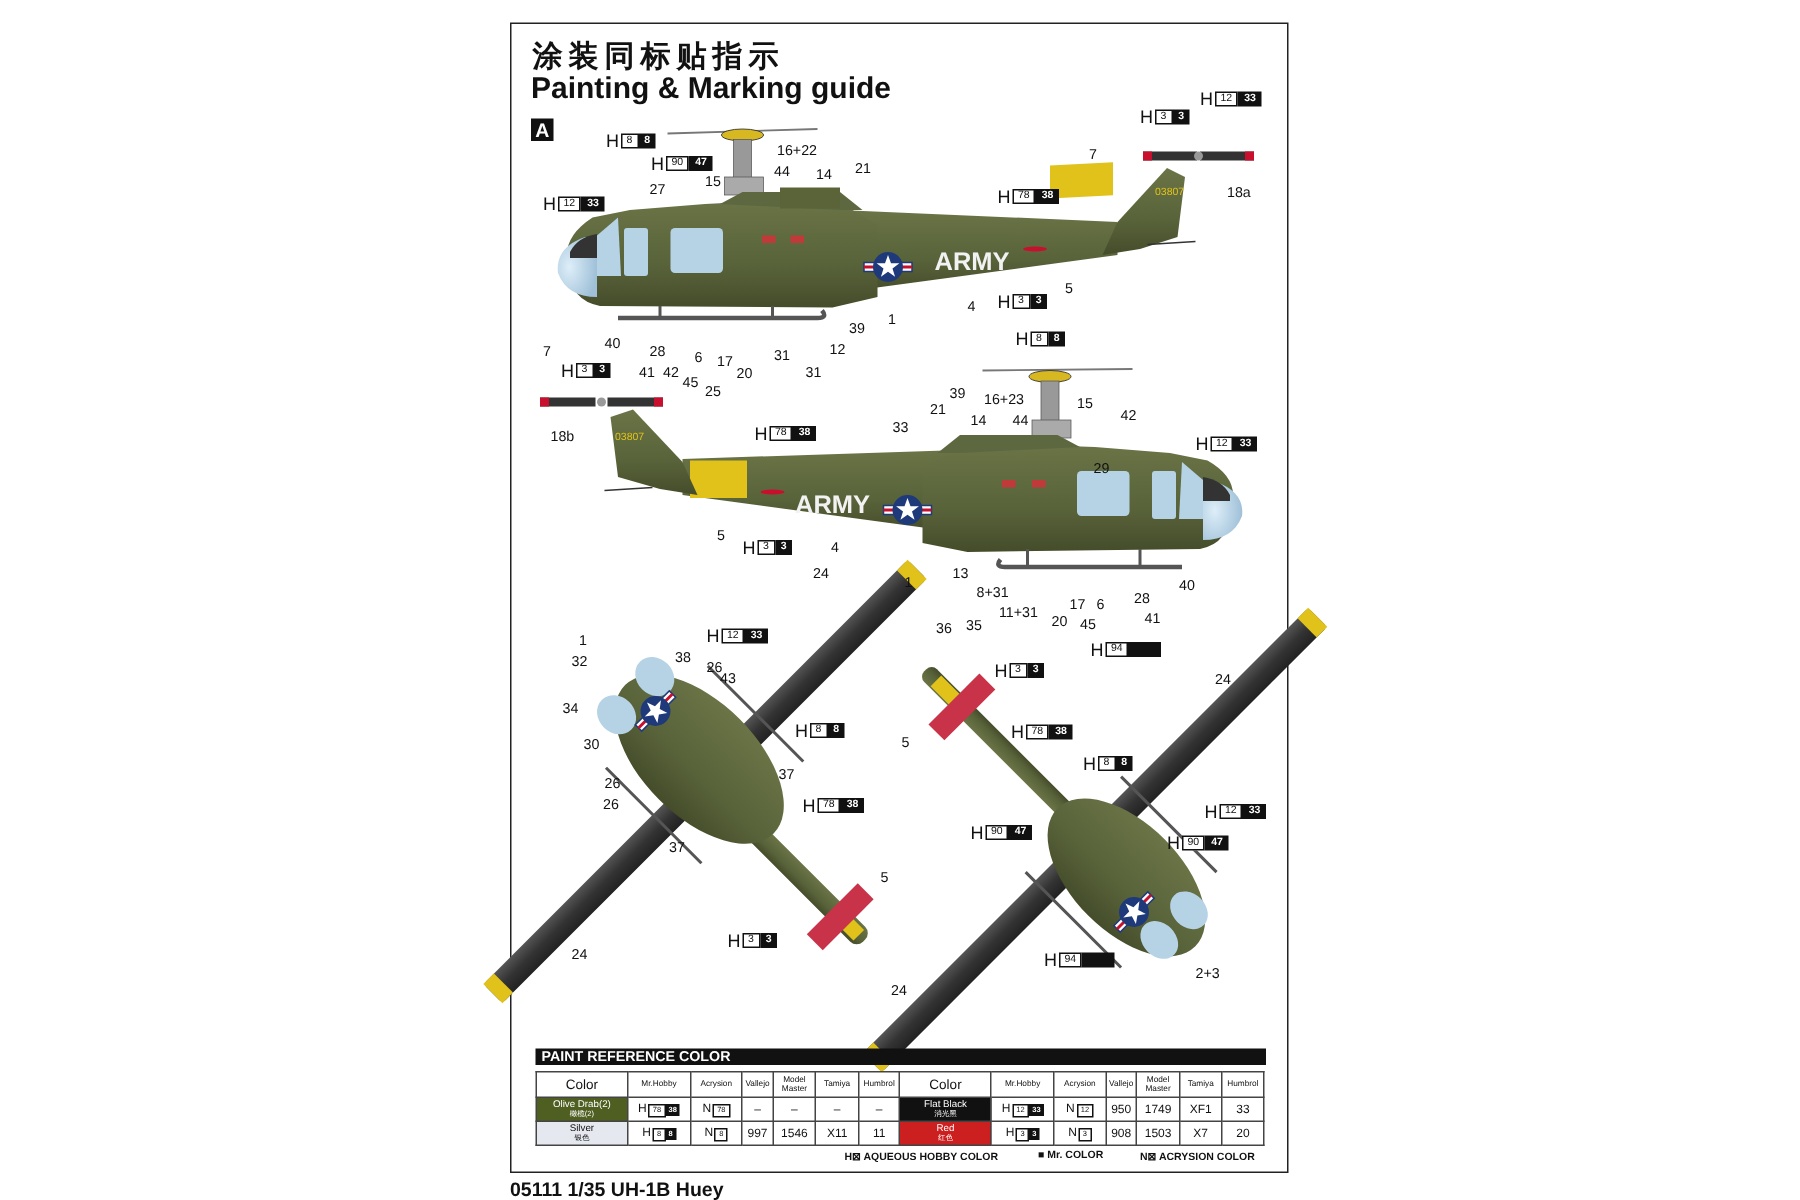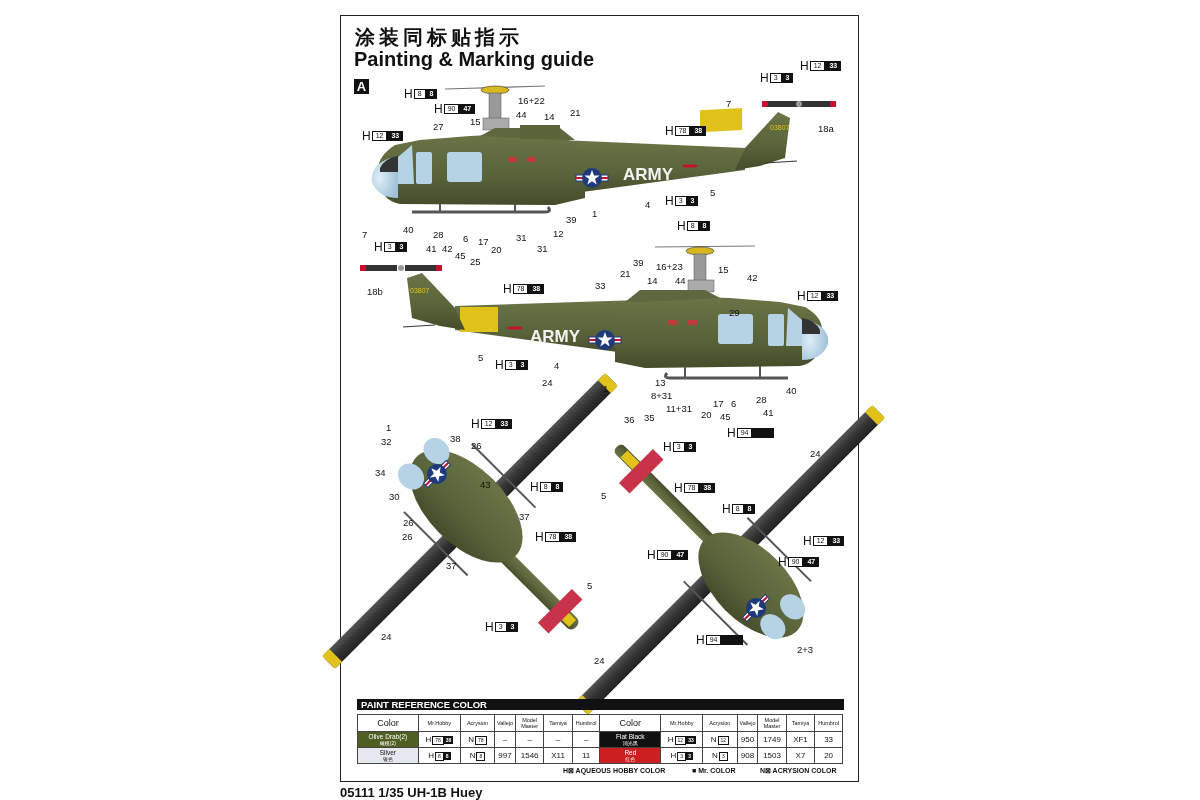--- a/index.html
+++ b/index.html
@@ -343,37 +343,37 @@
 <div class="callout" style="left:595px;top:281px;">33</div>
 <div class="callout" style="left:633px;top:258px;">39</div>
 <div class="callout" style="left:620px;top:269px;">21</div>
 <div class="callout" style="left:647px;top:276px;">14</div>
 <div class="callout" style="left:656px;top:262px;">16+23</div>
 <div class="callout" style="left:675px;top:276px;">44</div>
 <div class="callout" style="left:718px;top:265px;">15</div>
 <div class="callout" style="left:729px;top:280px;margin-top:28px;">29</div>
 <div class="callout" style="left:747px;top:273px;">42</div>
 <div class="callout" style="left:624px;top:399px;margin-top:16px;">36</div>
-<div class="callout" style="left:635px;top:378px;margin-left:20px;">13</div>
+<div class="callout" style="left:635px;top:378px;">13</div>
 <div class="callout" style="left:644px;top:413px;">35</div>
 <div class="callout" style="left:651px;top:391px;">8+31</div>
 <div class="callout" style="left:666px;top:404px;">11+31</div>
 <div class="callout" style="left:701px;top:410px;">20</div>
 <div class="callout" style="left:713px;top:399px;">17</div>
 <div class="callout" style="left:720px;top:412px;">45</div>
 <div class="callout" style="left:731px;top:399px;">6</div>
 <div class="callout" style="left:756px;top:395px;">28</div>
 <div class="callout" style="left:763px;top:408px;">41</div>
 <div class="callout" style="left:786px;top:386px;">40</div>
 
 <div class="callout" style="left:386px;top:423px;">1</div>
 <div class="callout" style="left:381px;top:437px;">32</div>
 <div class="callout" style="left:450px;top:434px;">38</div>
 <div class="callout" style="left:471px;top:441px;">26</div>
-<div class="callout" style="left:480px;top:480px;">43</div>
+<div class="callout" style="left:480px;top:448px;">43</div>
 <div class="callout" style="left:375px;top:468px;">34</div>
 <div class="callout" style="left:389px;top:492px;">30</div>
 <div class="callout" style="left:403px;top:518px;">26</div>
 <div class="callout" style="left:402px;top:532px;">26</div>
 <div class="callout" style="left:519px;top:512px;">37</div>
 <div class="callout" style="left:446px;top:561px;">37</div>
 <div class="callout" style="left:542px;top:378px;">24</div>
 <div class="callout" style="left:381px;top:632px;">24</div>
 <div class="callout" style="left:587px;top:581px;">5</div>
 

